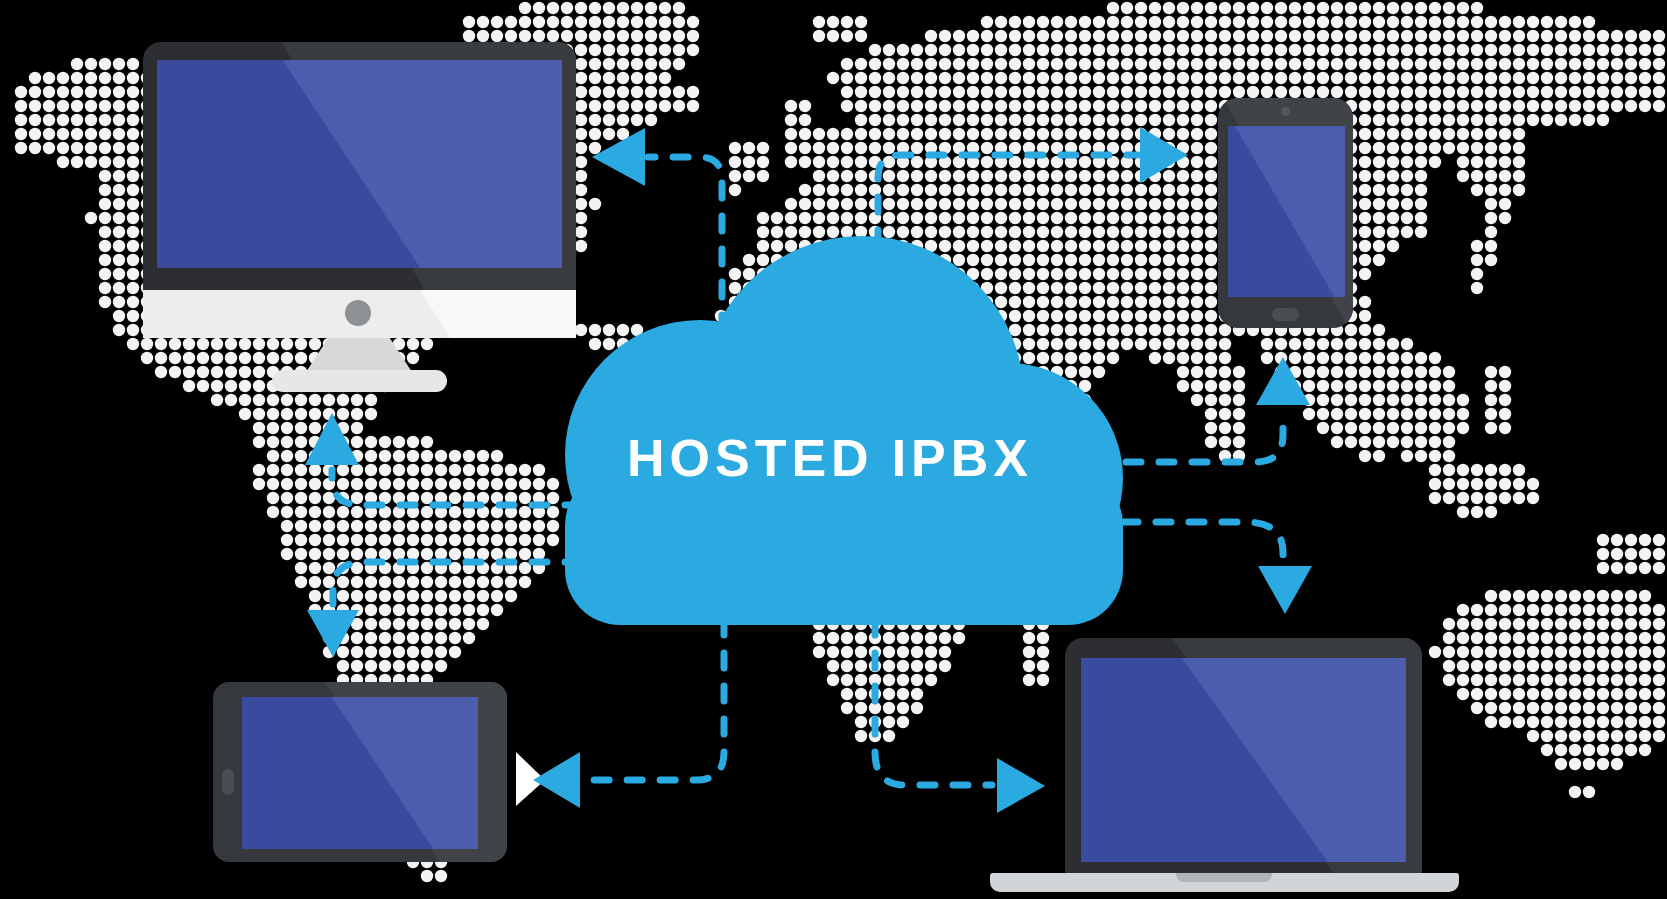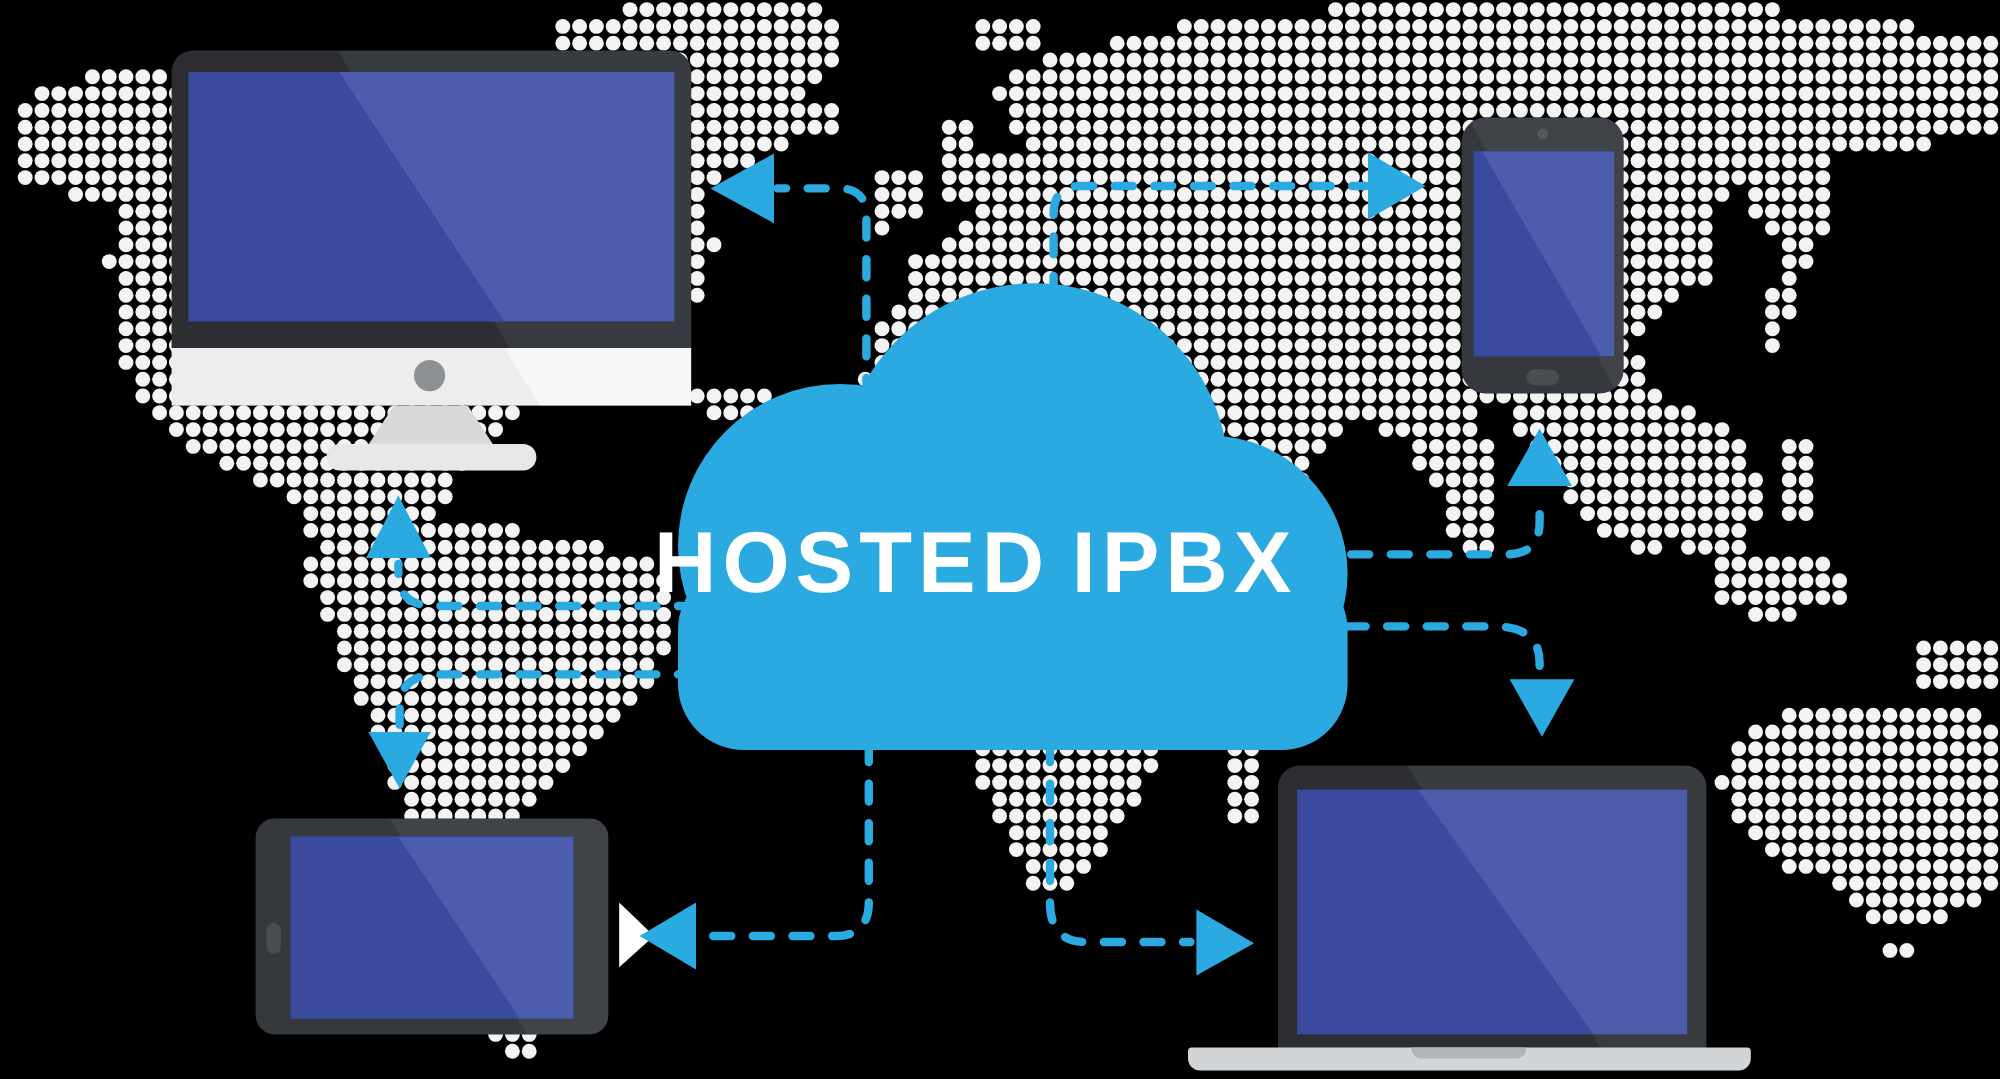--- a/index.html
+++ b/index.html
@@ -54,22 +54,22 @@
               border-radius:18px 18px 0 0;overflow:hidden;}
   .laptop-lid .glare{background:var(--bezel-light);clip-path:polygon(30% 0,100% 0,100% 100%,76% 100%);}
   .laptop-screen{left:16px;top:20px;width:325px;height:204px;background:var(--screen-dark);overflow:hidden;}
   .laptop-screen .glare{background:var(--screen-light);clip-path:polygon(31% 0,100% 0,100% 100%,76% 100%);}
   .laptop-base{left:0;top:235px;width:469px;height:19px;background:var(--laptop-base);
                border-radius:3px 3px 10px 10px;}
   .laptop-notch{left:186px;top:0;width:96px;height:9px;background:var(--laptop-notch);
                 border-radius:0 0 8px 8px;}
 
   
-  .cloud-label{position:absolute;left:545px;top:428px;width:570px;
-               color:var(--white);font-size:72px;letter-spacing:5px;font-weight:600;
+  .cloud-label{position:absolute;left:545px;top:428px;width:570px;text-align:center;
+               color:var(--white);font-size:52px;letter-spacing:5px;font-weight:600;
                white-space:nowrap;}
   .cloud-label .secondary{font-weight:800;margin-left:18px;}
 </style>
 </head>
 <body>
 
 <div id="stage">
 
   <svg id="map-svg" width="1667" height="899" viewBox="0 0 1667 899">
     <g id="map-dots">

